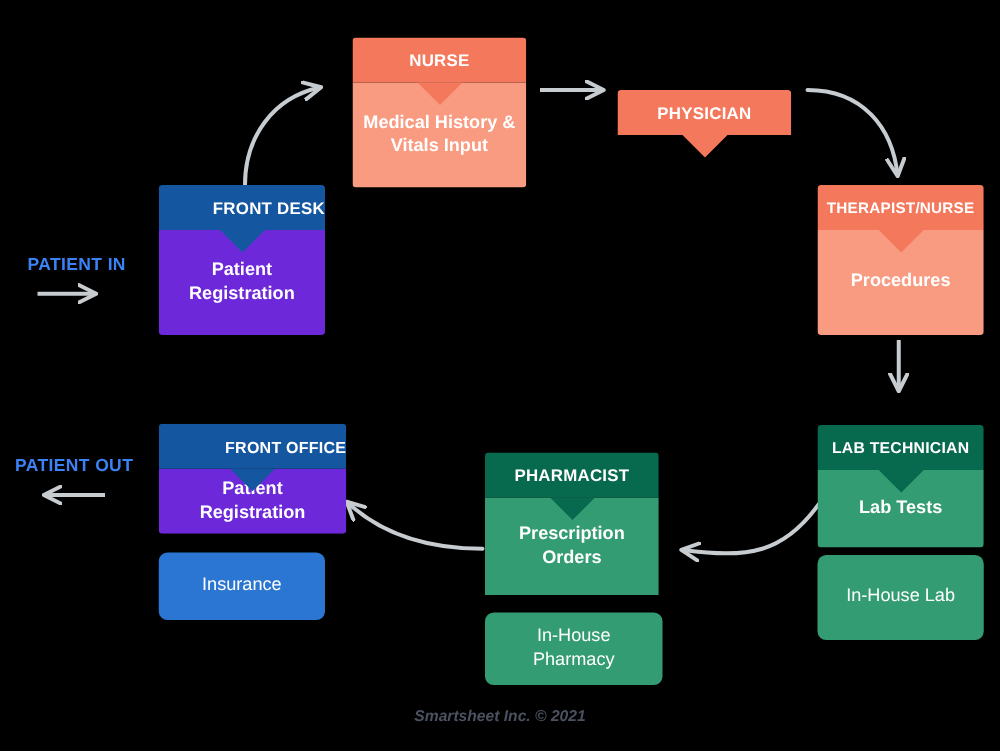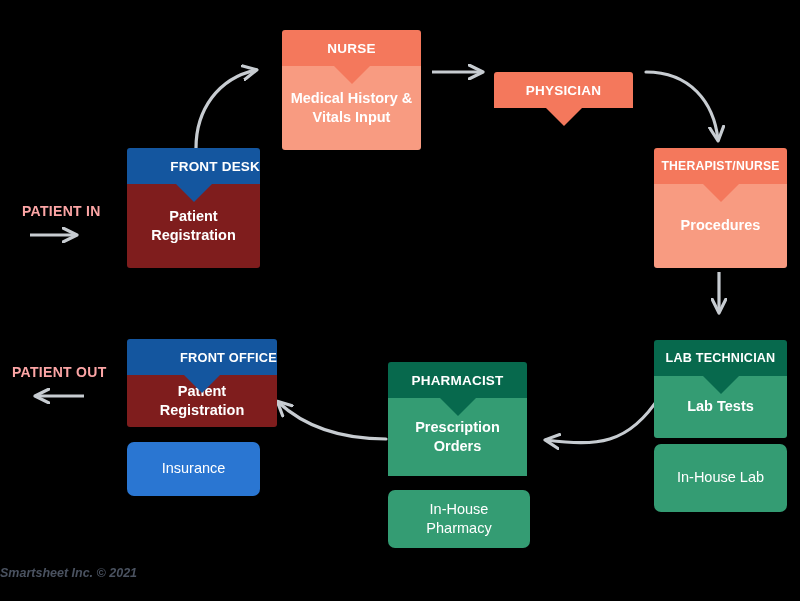--- a/index.html
+++ b/index.html
@@ -73,57 +73,57 @@
     font-weight: normal;
     font-size: 14.5px;
     line-height: 1.32;
     box-sizing: border-box;
     padding: 4px 8px;
   }
 
   
   .blue  .node-header { background: #14569f; justify-content: flex-end; }
   .blue  .node-notch  { border-top-color: #14569f; }
-  .blue  .node-body   { background: #7f1d1d; }
+  .blue  .node-body   { background: #6d28d9; }
   .box-blue           { background: #2a76d2; }
 
   .coral .node-header { background: #f4785c; }
   .coral .node-notch  { border-top-color: #f4785c; }
   .coral .node-body   { background: #f89b81; }
 
   .green .node-header { background: #07694d; }
   .green .node-notch  { border-top-color: #07694d; }
   .green .node-body   { background: #349c73; }
   .box-green          { background: #349c73; }
 
   
   .flow-label {
     position: absolute;
-    color: #fca5a5;
+    color: #3b82f6;
     font-weight: bold;
     font-size: 14px;
     letter-spacing: 0.3px;
     white-space: nowrap;
   }
 
   
   .arrow-layer {
     position: absolute;
     left: 0;
     top: 0;
     width: 800px;
     height: 601px;
     pointer-events: none;
   }
 
   
   .footer {
     position: absolute;
     width: 100%;
-    text-align: left;
+    text-align: center;
     color: #4a5260;
     font-style: italic;
     font-size: 12.5px;
     font-weight: bold;
   }
 </style>
 </head>
 <body>
 
 <div id="canvas">

